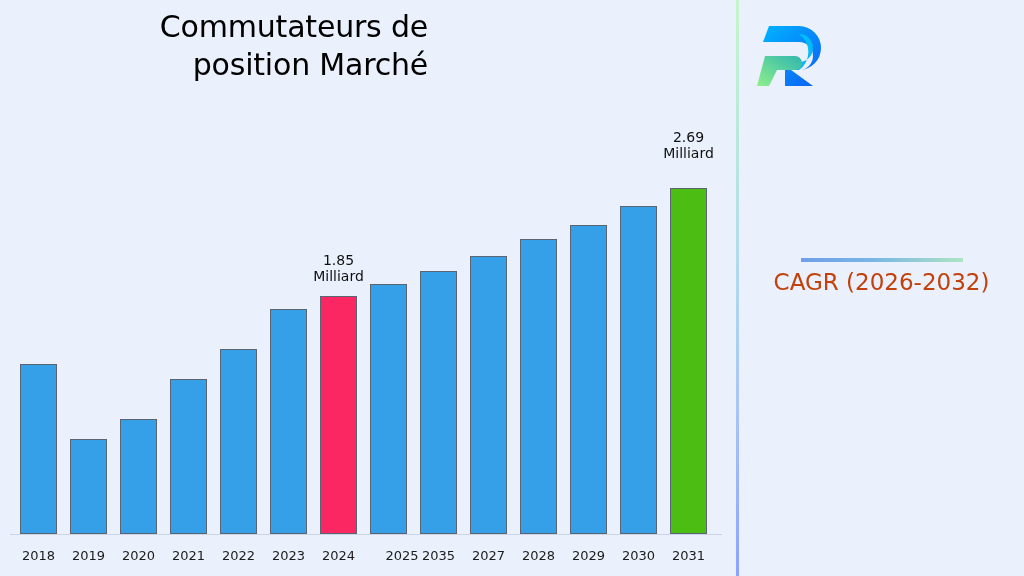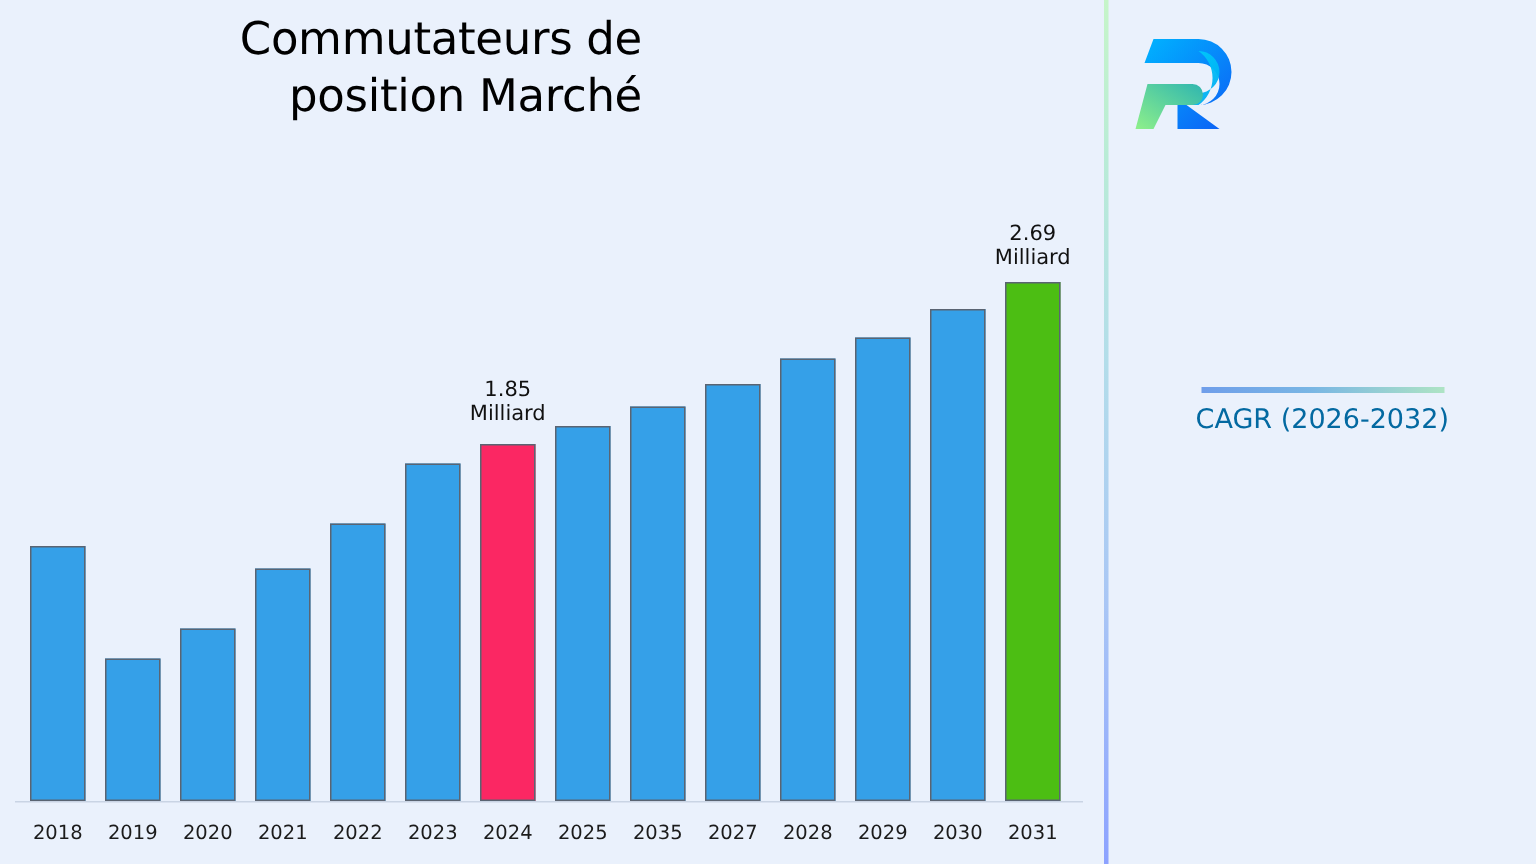--- a/index.html
+++ b/index.html
@@ -132,22 +132,22 @@
     line-height: 1.1;
     font-weight: 400;
   }
   #cagr-rule {
     width: 162px;
     height: 4px;
     margin: 6px auto 7px auto;
     background: linear-gradient(to right, #6f9eea 0%, #79b6e4 45%, #aee4c4 100%);
   }
   #cagr-caption {
-    font-size: 18px;
-    color: #0369a1;
+    font-size: 23px;
+    color: #c2410c;
   }
 </style>
 </head>
 <body>
 
 <div id="left-panel">
 
   <div id="chart-title">Commutateurs de
 position Marché</div>
 
@@ -170,32 +170,32 @@
         <div class="bar green" title="2031: 2.69 Milliard" style="left: 670px; width: 37px; height: 346.508px;"></div>
       </div>
     <div id="ticks">
         <div class="tick-label" style="left: 8.5px;">2018</div>
         <div class="tick-label" style="left: 58.5px;">2019</div>
         <div class="tick-label" style="left: 108.5px;">2020</div>
         <div class="tick-label" style="left: 158.5px;">2021</div>
         <div class="tick-label" style="left: 208.5px;">2022</div>
         <div class="tick-label" style="left: 258.5px;">2023</div>
         <div class="tick-label" style="left: 308.5px;">2024</div>
-        <div class="tick-label" style="left: 358.5px;">2025</div>
+        <div class="tick-label" style="left: 358.5px; text-align: right;">2025</div>
         <div class="tick-label" style="left: 408.5px;">2035</div>
         <div class="tick-label" style="left: 458.5px;">2027</div>
         <div class="tick-label" style="left: 508.5px;">2028</div>
         <div class="tick-label" style="left: 558.5px;">2029</div>
         <div class="tick-label" style="left: 608.5px;">2030</div>
         <div class="tick-label" style="left: 658.5px;">2031</div>
       </div>
     <div id="annotations">
         <div class="bar-label" style="left: 278.5px; top: 131.695px;">1.85
 Milliard</div>
-        <div class="bar-label" style="left: 628.5px; top: 28px;">2.69
+        <div class="bar-label" style="left: 628.5px; top: 9px;">2.69
 Milliard</div>
       </div>
   </div>
 </div>
 
 <div id="divider"></div>
 
 <div id="right-panel">
 
   <div id="logo-block">

